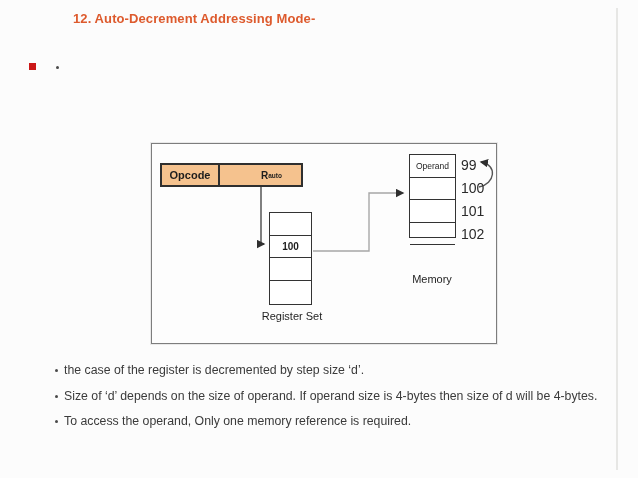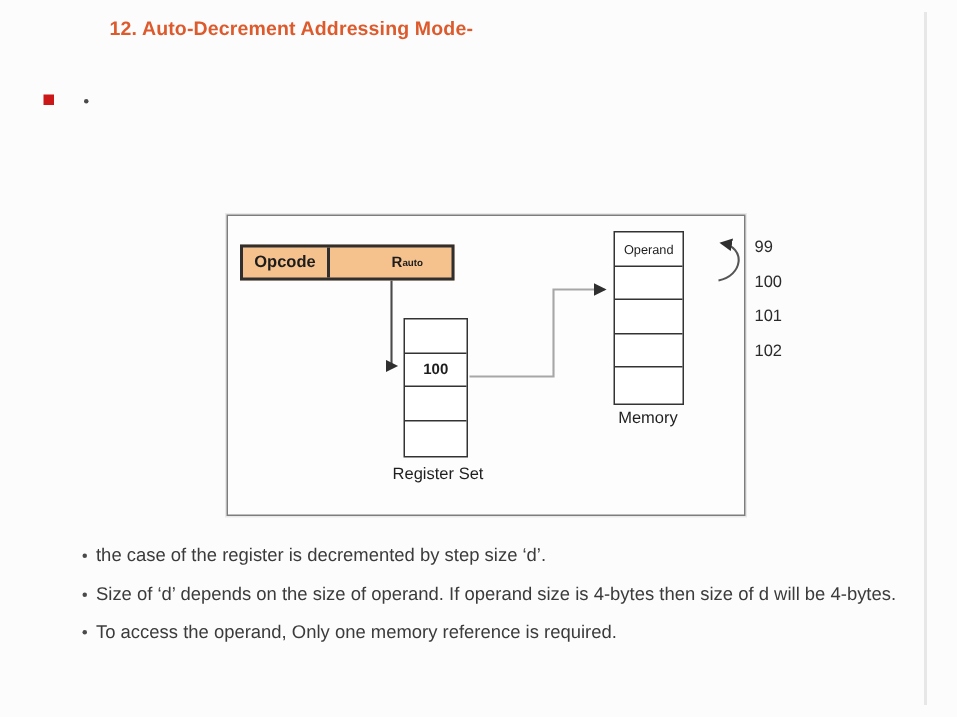--- a/index.html
+++ b/index.html
@@ -70,35 +70,35 @@
     border: 1.5px solid #333; background: #fff;
   }
   .regset .row {
     height: 22.5px; border-bottom: 1.5px solid #333;
     font-size: 10px; font-weight: bold; color: #1d1d1d;
     display: flex; align-items: center; justify-content: center;
   }
   .regset .row:last-child { border-bottom: none; }
   .memcol {
     position: absolute; left: 257px; top: 10px;
-    width: 47px; height: 116px;
+    width: 47px; height: 84px;
     border: 1.5px solid #333; background: #fff;
   }
   .memcol .row {
     height: 22.6px; border-bottom: 1.5px solid #333;
     font-size: 8.5px; color: #1d1d1d;
     display: flex; align-items: center; justify-content: center;
   }
   .memcol .row:last-child { border-bottom: none; }
   .addrs {
     position: absolute; left: 309px; top: 10px; width: 34px;
   }
   .addrs .addr {
     height: 23px; line-height: 23px;
-    font-size: 11px; color: #2a2a2a; margin-left: 42px;
+    font-size: 14px; color: #2a2a2a;
   }
   .dlabel {
     position: absolute; font-size: 11px; color: #1f1f1f;
     text-align: center;
   }
   .mem-label    { left: 250px; top: 129px; width: 60px; }
   .regset-label { left: 95px;  top: 166px; width: 90px; }
   .caption      { left: 40px;  top: 186px; width: 310px; }
   
   .b-row { position: absolute; left: 0; width: 638px; }

